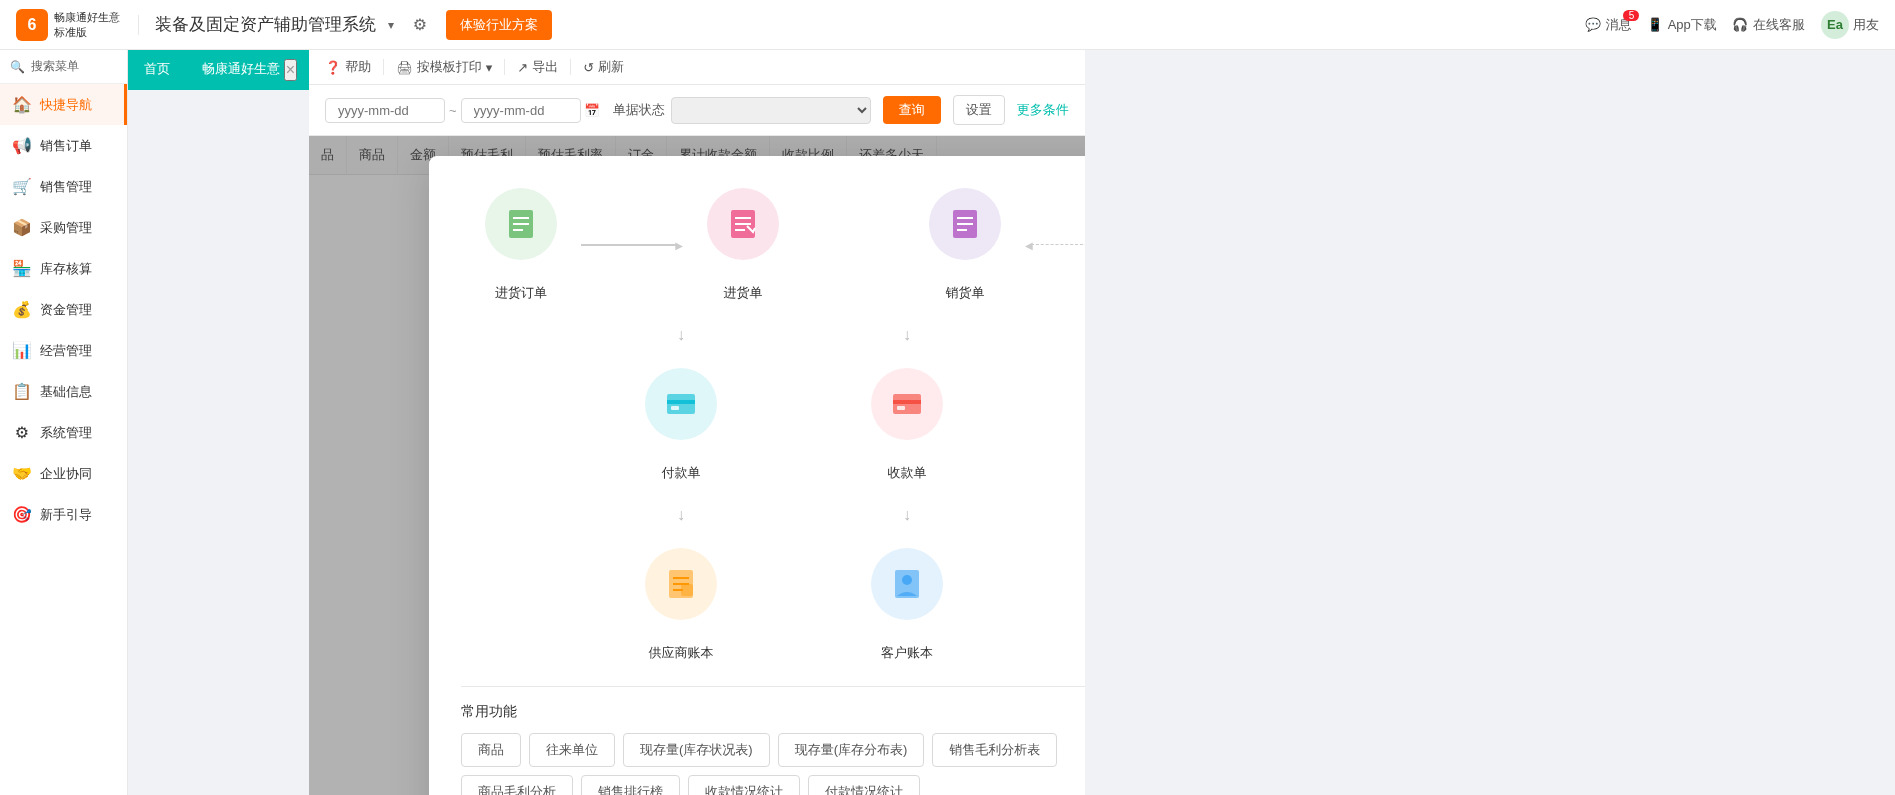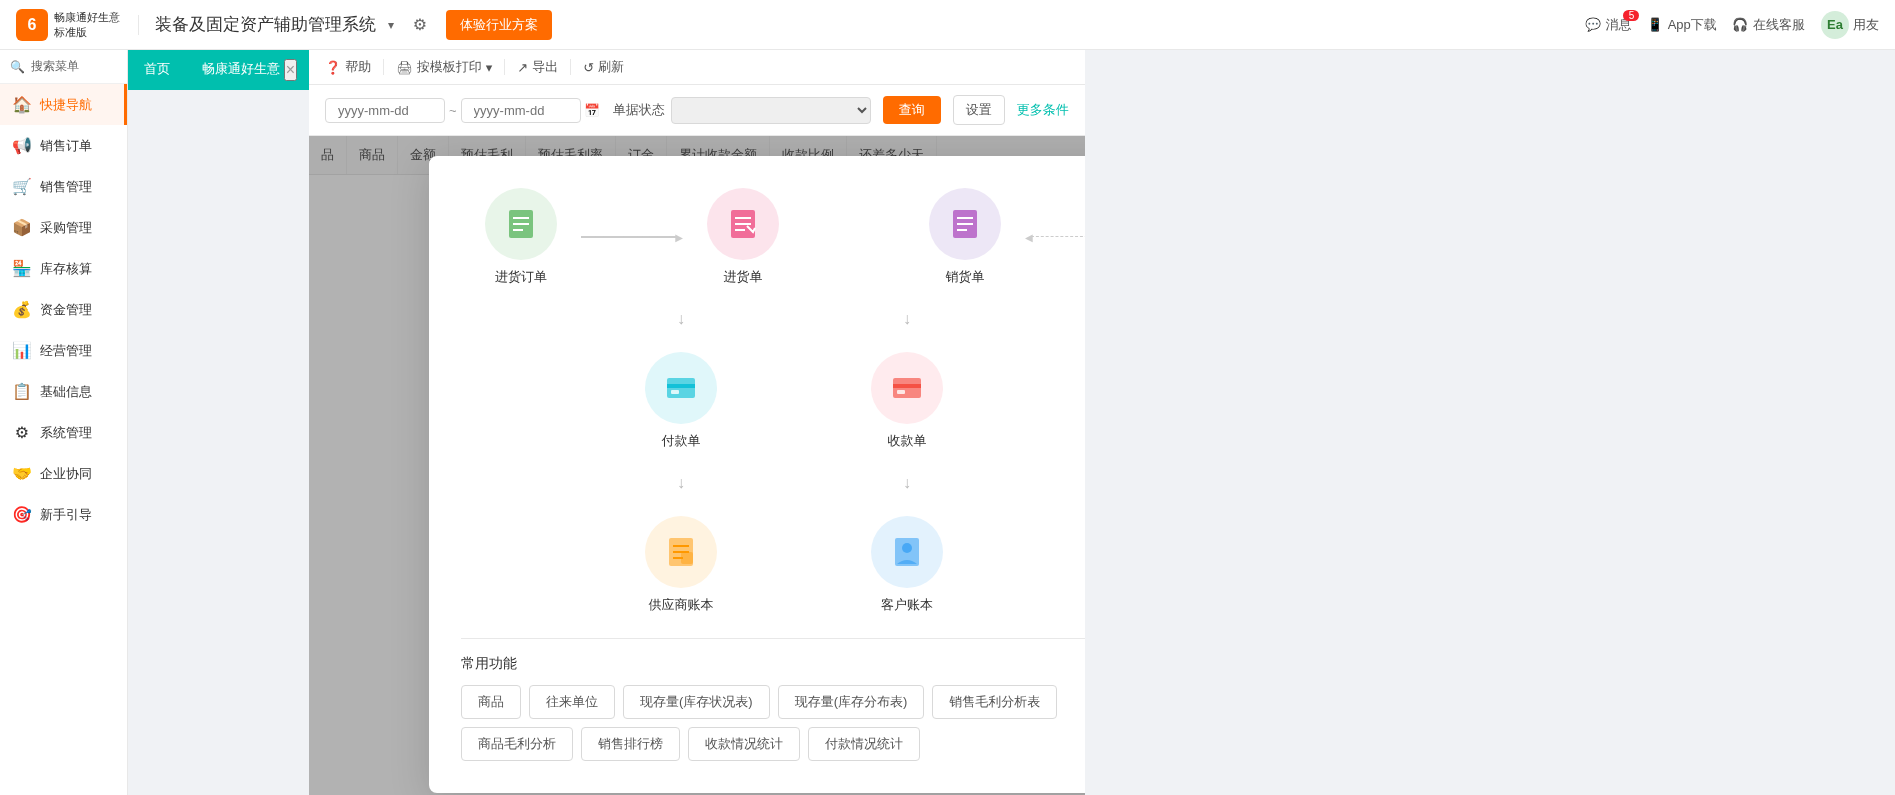--- a/index.html
+++ b/index.html
@@ -63,21 +63,21 @@
     .no-data { display: flex; align-items: center; justify-content: center; height: 200px; color: #999; font-size: 14px; }
 
     
     .modal-overlay { position: absolute; top: 0; left: 0; right: 0; bottom: 0; background: rgba(0,0,0,0.3); z-index: 100; display: flex; align-items: flex-start; justify-content: flex-start; }
     .modal { background: #fff; border-radius: 8px; width: 730px; margin: 60px auto; padding: 32px; position: relative; box-shadow: 0 8px 40px rgba(0,0,0,0.15); }
     .modal-close { position: absolute; top: 14px; right: 16px; font-size: 20px; cursor: pointer; color: #999; background: none; border: none; }
 
     
     .flow-section { display: flex; flex-direction: column; gap: 24px; margin-bottom: 24px; }
     .flow-row { display: flex; align-items: center; gap: 0; }
-    .flow-item { display: flex; flex-direction: column; align-items: center; gap: 8px; min-width: 120px; }
+    .flow-item { display: flex; flex-direction: column; align-items: center; gap: 24px; min-width: 120px; }
     .flow-circle { width: 72px; height: 72px; border-radius: 50%; display: flex; align-items: center; justify-content: center; font-size: 28px; }
     .flow-circle.green { background: #e8f5e9; }
     .flow-circle.pink { background: #fce4ec; }
     .flow-circle.purple { background: #ede7f6; }
     .flow-circle.orange { background: #fff3e0; }
     .flow-circle.teal { background: #e0f7fa; }
     .flow-circle.red { background: #ffebee; }
     .flow-circle.blue { background: #e3f2fd; }
     .flow-label { font-size: 13px; color: #333; text-align: center; }
     .flow-arrow-h { display: flex; align-items: center; flex: 1; min-width: 40px; }

